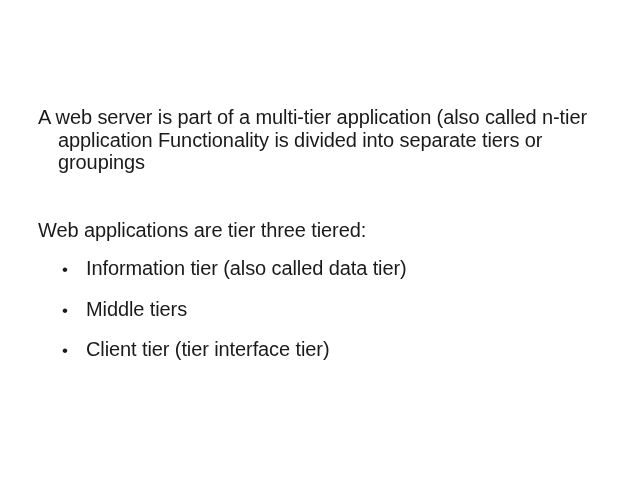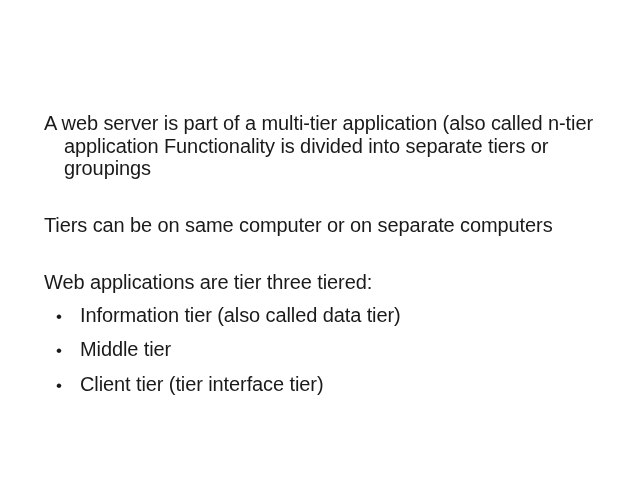--- a/index.html
+++ b/index.html
@@ -25,40 +25,40 @@
   .body-area {
     position: absolute;
     left: 38px;
     top: 106px;
     width: 562px;
   }
   .para {
     font-size: 20px;
     line-height: 22.5px;
     letter-spacing: -0.1px;
-    margin: 6px;
+    margin: 0;
     padding-left: 20px;
     text-indent: -20px;
     white-space: normal;
   }
   .spacer {
     height: 22.5px;
     font-size: 20px;
     line-height: 22.5px;
   }
   .bullet-list {
     list-style: none;
     margin: 0;
     padding: 0;
   }
   .bullet-item {
     font-size: 20px;
     line-height: 22.5px;
     letter-spacing: -0.1px;
-    margin: 10px;
+    margin: 16px;
     padding-left: 32px;
     text-indent: -12px;
     position: relative;
   }
   .bullet-mark {
     display: inline-block;
     width: 12px;
     font-size: 17px;
     line-height: 22.5px;
     vertical-align: baseline;
@@ -71,34 +71,33 @@
 <body>
 
 <div class="slide">
 
   <div class="body-area">
 
     <p class="para">A web server is part of a multi-tier application (also called n-tier application Functionality is divided into separate tiers or groupings</p>
 
     <div class="spacer">&nbsp;</div>
 
-    <p class="para">Tiers can be on same computer or on separate computers</p>
 
     <div class="spacer">&nbsp;</div>
 
     <p class="para">Web applications are tier three tiered:</p>
 
     <ul class="bullet-list">
 
       <li class="bullet-item">
         <span class="bullet-mark">•</span><span class="bullet-text">Information tier (also called data tier)</span>
       </li>
 
       <li class="bullet-item">
-        <span class="bullet-mark">•</span><span class="bullet-text">Middle tier</span>
+        <span class="bullet-mark">•</span><span class="bullet-text">Middle tiers</span>
       </li>
 
       <li class="bullet-item">
         <span class="bullet-mark">•</span><span class="bullet-text">Client tier (tier interface tier)</span>
       </li>
 
     </ul>
 
   </div>
 

